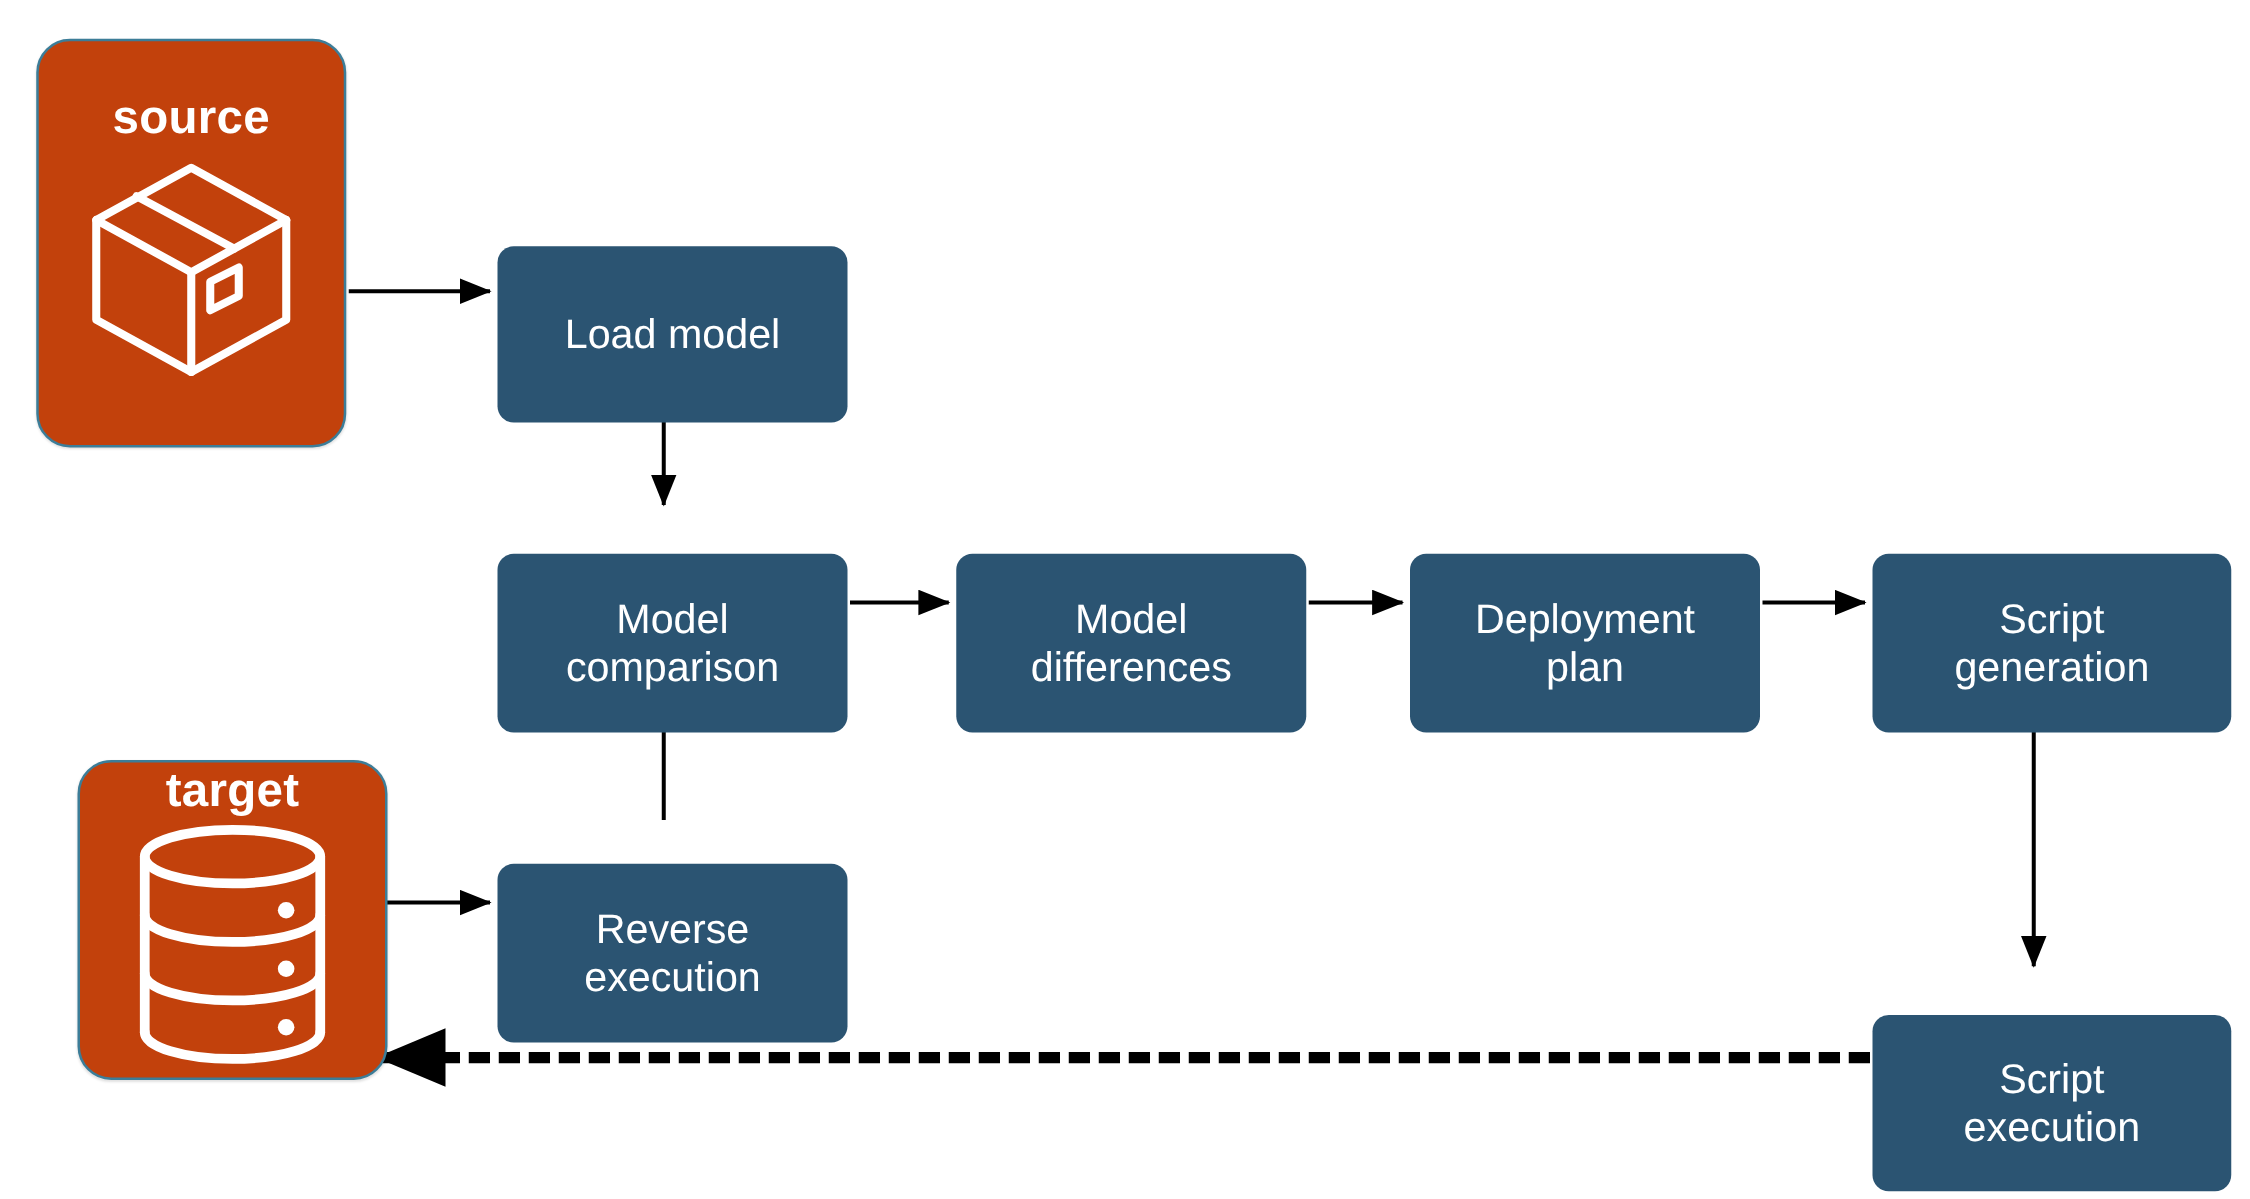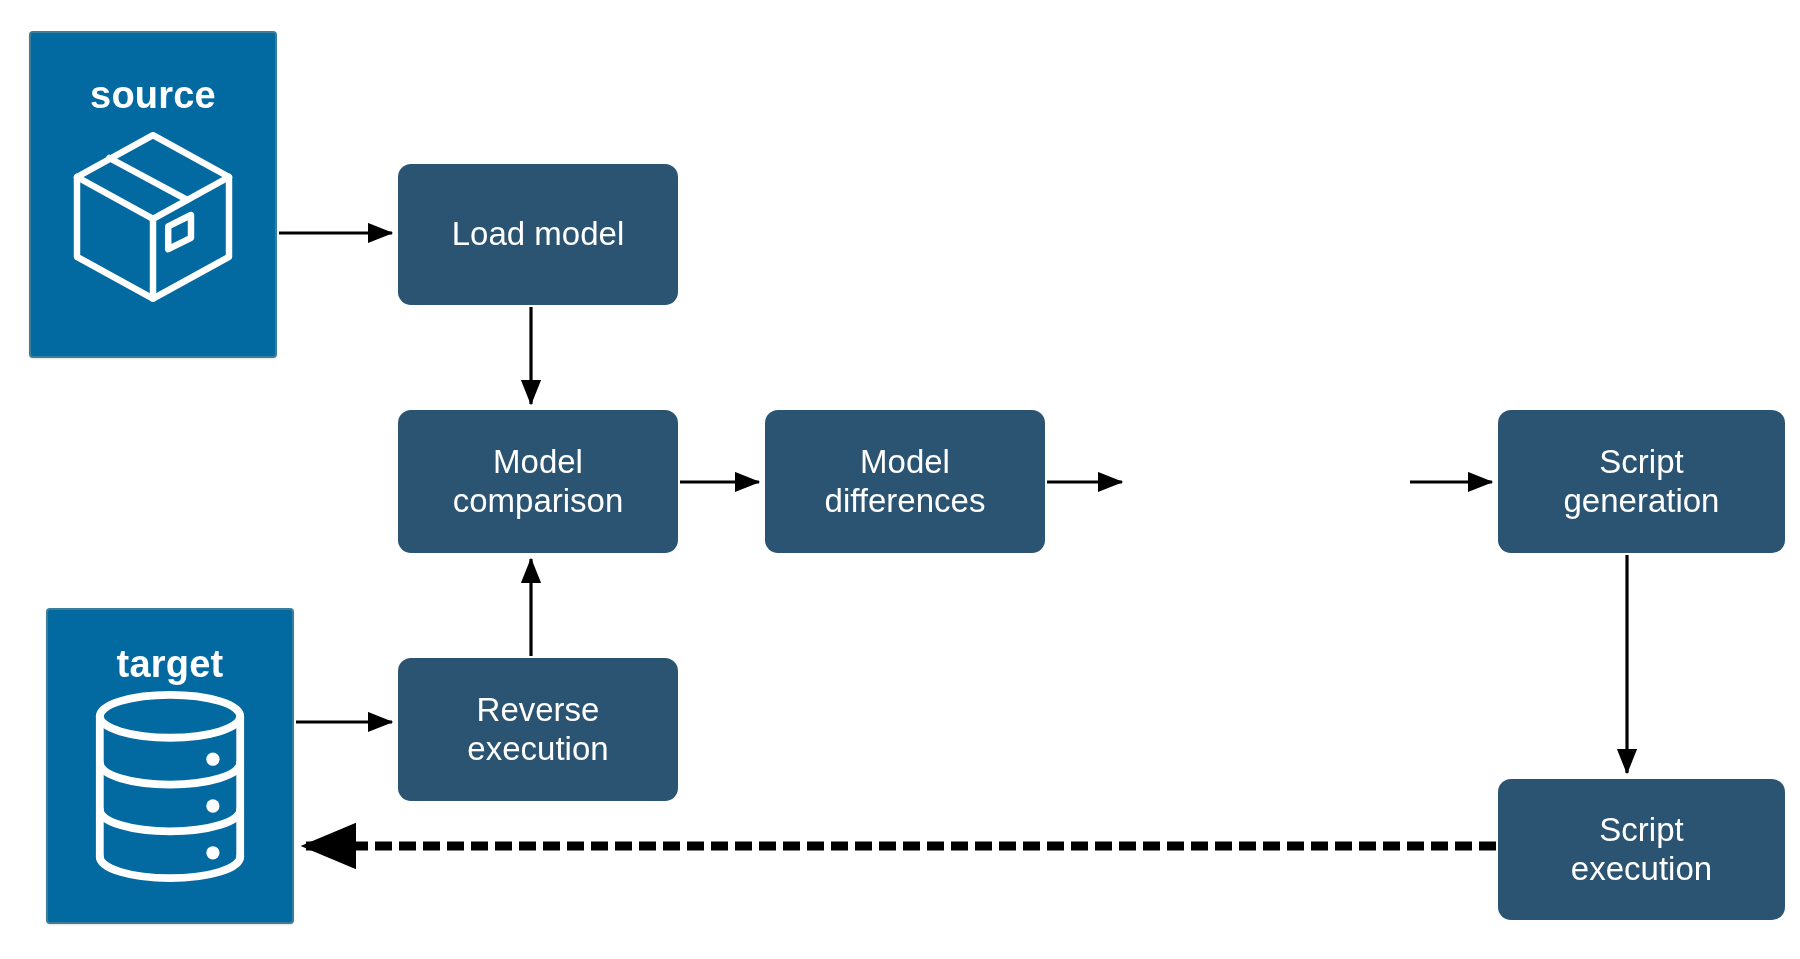--- a/index.html
+++ b/index.html
@@ -29,23 +29,23 @@
     position: absolute;
     box-sizing: border-box;
     display: flex;
     align-items: center;
     justify-content: center;
     text-align: center;
     color: #ffffff;
   }
   
   .endpoint {
-    background: #0369a1;
+    background: #c2410c;
     border: 2px solid #3c7d98;
-    border-radius: 4px;
+    border-radius: 27px;
     flex-direction: column;
     box-shadow: 0 1px 2px rgba(0,0,0,0.12);
   }
   .endpoint .endpoint-label {
     font-weight: bold;
     font-size: 38px;
     letter-spacing: 0.2px;
     line-height: 1;
     margin-bottom: 6px;
   }
@@ -53,20 +53,21 @@
     display: block;
   }
   
   .process {
     background: #2b5472;
     border-radius: 13px;
     font-size: 33px;
     line-height: 1.18;
     font-weight: normal;
     padding: 4px 10px;
+    margin-top: 33px;
   }
   .process .process-label {
     display: block;
     white-space: pre-line;
   }
 </style>
 </head>
 <body>
 
 <div id="canvas">
@@ -110,21 +111,21 @@
         <path d="M10 30 L50 52 L90 30"></path>
         <path d="M50 52 L50 94"></path>
 
         <path d="M27 20 L68 42"></path>
 
         <path d="M58 56 L70 50 L70 62 L58 68 Z"></path>
       </svg>
     </span>
   </div>
 
-  <div class="node endpoint" style="left:46px; top:608px; width:248px; height:316px;">
+  <div class="node endpoint" style="left:62px; top:608px; width:248px; height:256px;">
     <span class="endpoint-label">target</span>
     <span class="endpoint-icon">
       <svg width="170" height="195" viewBox="0 0 84 100" xmlns="http://www.w3.org/2000/svg" fill="none" stroke="#ffffff" stroke-width="4" stroke-linejoin="round" stroke-linecap="round">
 
         <path d="M6 14 L6 86"></path>
         <path d="M78 14 L78 86"></path>
 
         <ellipse cx="42" cy="14" rx="36" ry="11"></ellipse>
 
         <path d="M6 38 a36 11 0 0 0 72 0"></path>
@@ -146,20 +147,24 @@
   <div class="node process" style="left:398px; top:410px; width:280px; height:143px;">
     <span class="process-label">Model
 comparison</span>
   </div>
 
   <div class="node process" style="left:765px; top:410px; width:280px; height:143px;">
     <span class="process-label">Model
 differences</span>
   </div>
 
+  <div class="node process" style="left:1128px; top:410px; width:280px; height:143px;">
+    <span class="process-label">Deployment
+plan</span>
+  </div>
 
   <div class="node process" style="left:1498px; top:410px; width:287px; height:143px;">
     <span class="process-label">Script
 generation</span>
   </div>
 
   <div class="node process" style="left:398px; top:658px; width:280px; height:143px;">
     <span class="process-label">Reverse
 execution</span>
   </div>

